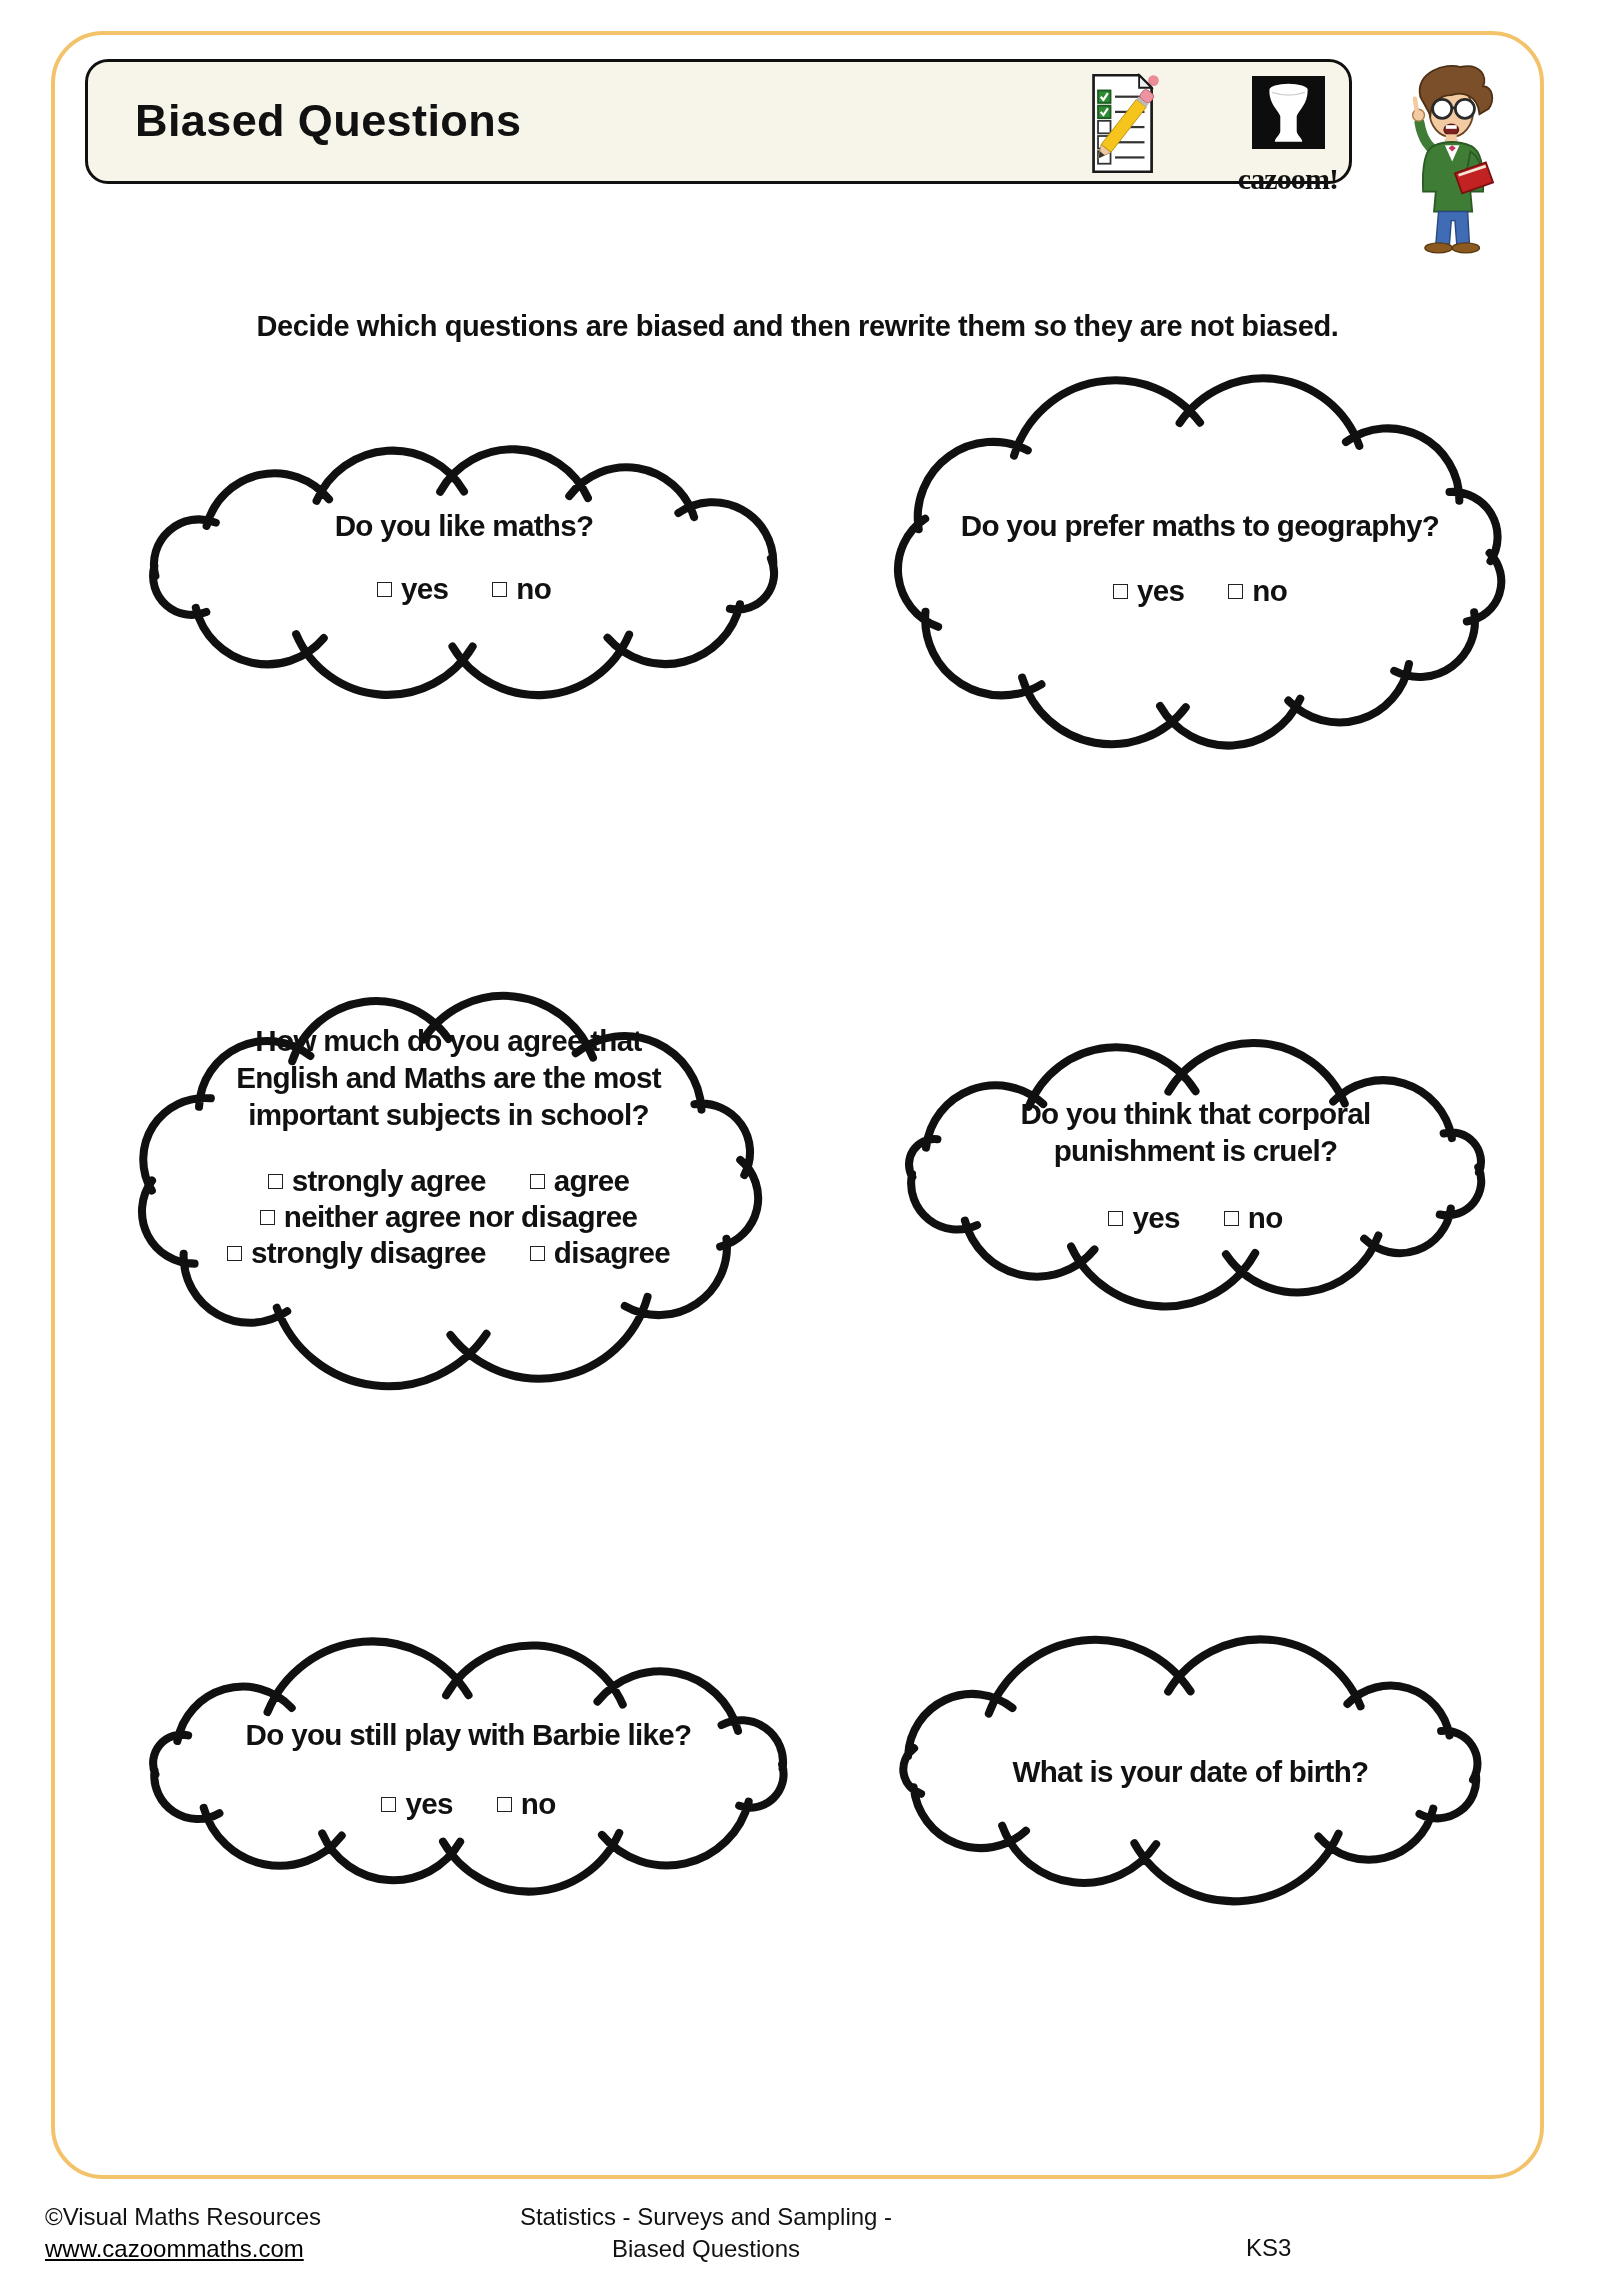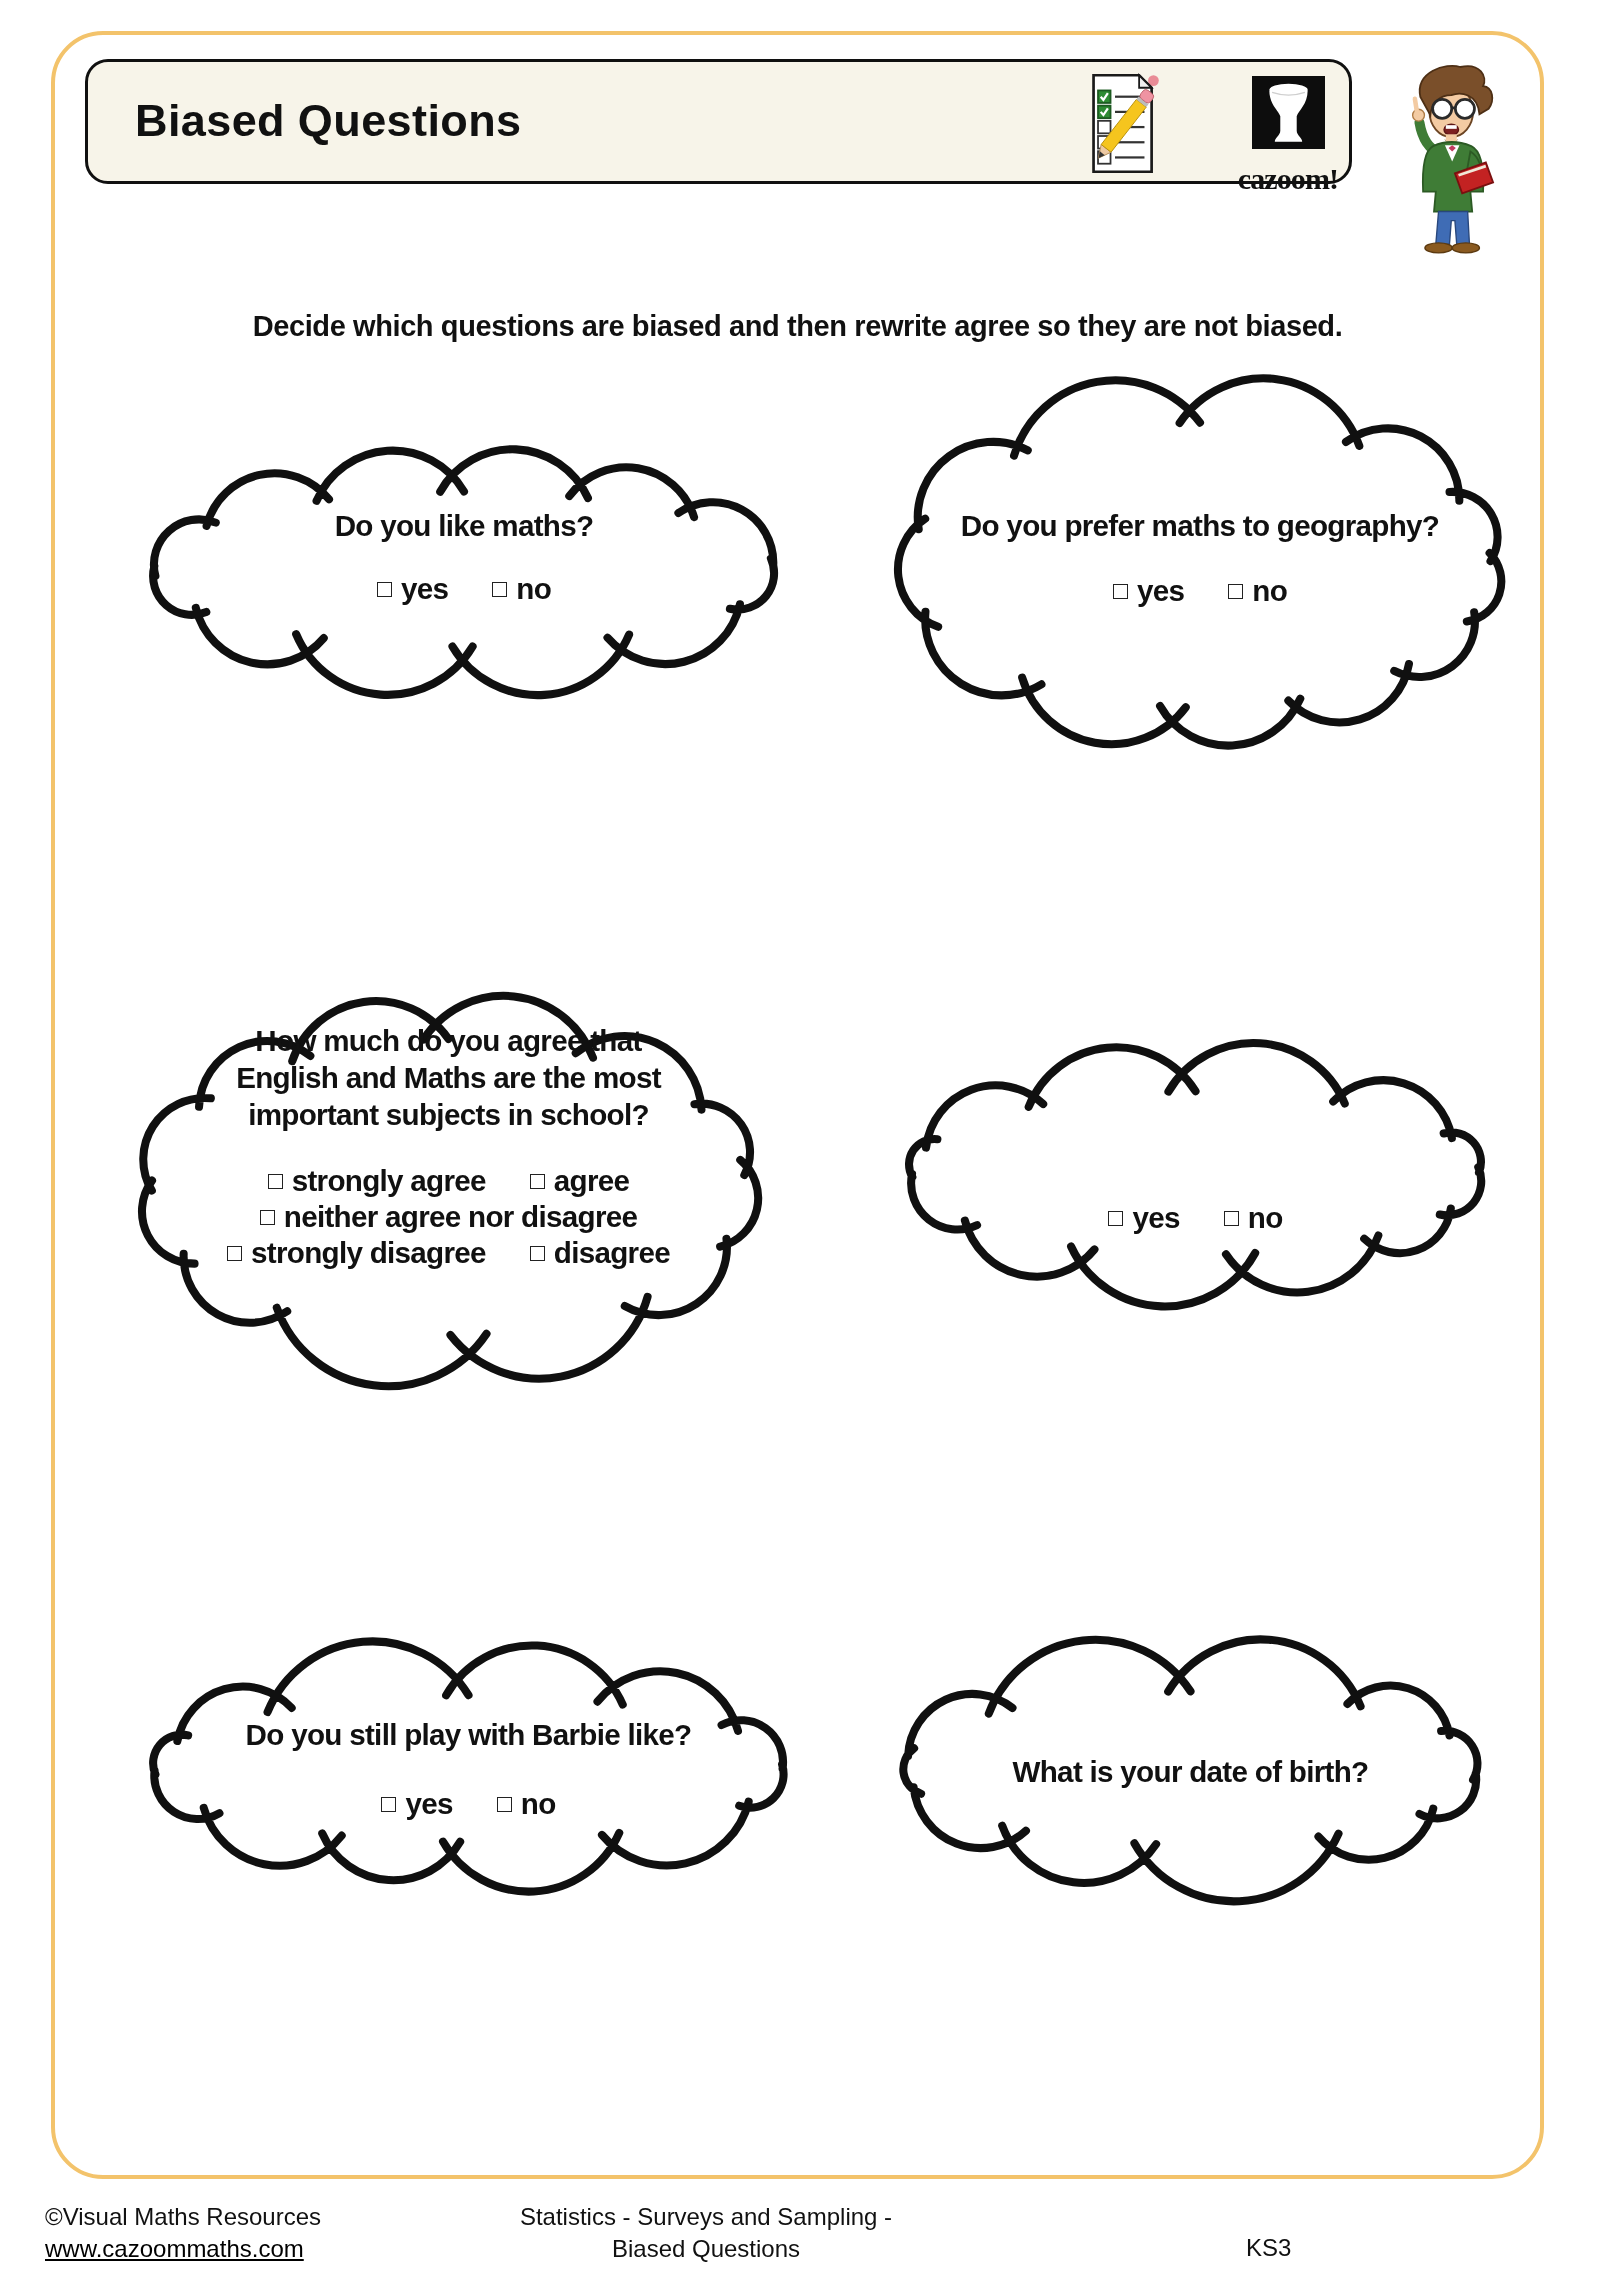--- a/index.html
+++ b/index.html
@@ -131,21 +131,21 @@
 
     <path d="M73,104 C83,110 87,124 84,134 L68,132 Z" fill="#3f7c36" stroke="#2c5a24" stroke-width="2"></path>
     <polygon points="56,128 90,116 98,138 64,150" fill="#c32222" stroke="#7a1010" stroke-width="2"></polygon>
     <line x1="60" y1="130" x2="90" y2="120" stroke="#f0e8d8" stroke-width="3"></line>
 
     <path d="M38,170 L35,206 L50,206 L52,180 L56,180 L58,206 L72,206 L70,170 Z" fill="#3f6cb5" stroke="#28477c" stroke-width="1.5"></path>
     <ellipse cx="38" cy="210" rx="15" ry="5.5" fill="#8a5a20" stroke="#5c3a10" stroke-width="1.5"></ellipse>
     <ellipse cx="68" cy="210" rx="15" ry="5.5" fill="#8a5a20" stroke="#5c3a10" stroke-width="1.5"></ellipse>
   </svg>
 
-  <p class="instruction">Decide which questions are biased and then rewrite agree so they are not biased.</p>
+  <p class="instruction">Decide which questions are biased and then rewrite them so they are not biased.</p>
 
   <div class="cloud" style="left:99px;top:446px;width:730px;height:246px;">
     <svg class="cloud-svg" viewBox="0 0 815 275">
         <path d="M380.87352297104525,51.131324789362466A92.58639341151111 92.58639341151111 0 0 1 546.0591082193762,58.10787027063911L525.1857769141899,56.02826036020079A79.21136408612654 79.21136408612654 0 0 1 664.678142153576,79.47311675022902L647.1816921622758,74.96327792581948A67.53309382205786 67.53309382205786 0 0 1 753.2576687694996,132.33047657974706L750.5608061891658,125.54546804402221A40.68682671559272 40.68682671559272 0 0 1 704.7757301013073,181.95896611718317L715.9504290316618,176.91121420782133A85.49764875497124 85.49764875497124 0 0 1 567.9185493123933,214.2746547553577L592.0370272337774,210.80746566435297A110.8092322363513 110.8092322363513 0 0 1 394.6080237546612,224.06497811180174L417.1285262987602,224.09152475698693A110.74382479107979 110.74382479107979 0 0 1 219.85235922576513,210.311912631223L250.70317091085212,214.74120358974932A82.29238159394512 82.29238159394512 0 0 1 107.70503823596658,180.88803799715558L119.43216369155101,185.60097901787103A43.32313053541832 43.32313053541832 0 0 1 61.32980468854032,134.5215472392541L62.48892825390658,145.1798508361902A50.38599178910991 50.38599178910991 0 0 1 129.9712885409922,85.668263421615L119.75411075949057,89.27864692017276A78.41534394762637 78.41534394762637 0 0 1 256.5848810696972,59.52947851358486L242.67256470345893,61.31168307671932A92.48821351844173 92.48821351844173 0 0 1 407.49999999999994,50.875Z" fill="#ffffff"></path>
         <path d="M380.87352297104525,51.131324789362466A92.58639341151111 92.58639341151111 0 0 1 546.0591082193762,58.10787027063911M525.1857769141899,56.02826036020079A79.21136408612654 79.21136408612654 0 0 1 664.678142153576,79.47311675022902M647.1816921622758,74.96327792581948A67.53309382205786 67.53309382205786 0 0 1 753.2576687694996,132.33047657974706M750.5608061891658,125.54546804402221A40.68682671559272 40.68682671559272 0 0 1 704.7757301013073,181.95896611718317M715.9504290316618,176.91121420782133A85.49764875497124 85.49764875497124 0 0 1 567.9185493123933,214.2746547553577M592.0370272337774,210.80746566435297A110.8092322363513 110.8092322363513 0 0 1 394.6080237546612,224.06497811180174M417.1285262987602,224.09152475698693A110.74382479107979 110.74382479107979 0 0 1 219.85235922576513,210.311912631223M250.70317091085212,214.74120358974932A82.29238159394512 82.29238159394512 0 0 1 107.70503823596658,180.88803799715558M119.43216369155101,185.60097901787103A43.32313053541832 43.32313053541832 0 0 1 61.32980468854032,134.5215472392541M62.48892825390658,145.1798508361902A50.38599178910991 50.38599178910991 0 0 1 129.9712885409922,85.668263421615M119.75411075949057,89.27864692017276A78.41534394762637 78.41534394762637 0 0 1 256.5848810696972,59.52947851358486M242.67256470345893,61.31168307671932A92.48821351844173 92.48821351844173 0 0 1 407.49999999999994,50.875" fill="none" stroke="#101010" stroke-width="9" stroke-linecap="round"></path>
       </svg>
     <div class="q" style="top:61px">Do you like maths?</div>
     <div class="opts" style="top:127px">
       <span class="opt"><span class="cb"></span><span>yes</span></span>
       <span class="opt"><span class="cb"></span><span>no</span></span>
@@ -185,20 +185,24 @@
       <span class="opt"><span class="cb"></span><span>strongly disagree</span></span>
       <span class="opt"><span class="cb"></span><span>disagree</span></span>
     </div>
   </div>
 
   <div class="cloud" style="left:862px;top:1043px;width:667px;height:260px;">
     <svg class="cloud-svg" viewBox="0 0 745 290">
         <path d="M342.2687052069691,54.067344647310776A110.52439016884253 110.52439016884253 0 0 1 539.1873188446614,67.33368921815828L526.3148341146158,65.15345065597002A77.66052693044679 77.66052693044679 0 0 1 658.8387604097536,106.01193951826079L649.7316511943721,100.87186103896691A32.913599548437304 32.913599548437304 0 0 1 689.1201582431454,144.49481461740464L688.3239840567087,138.5062333463464A38.134522295801716 38.134522295801716 0 0 1 645.3610238616457,191.34026271634036L657.6663441456612,184.69688219575954A57.3656846156446 57.3656846156446 0 0 1 560.9345746405947,218.4112210084118L576.7601551896304,214.7990589407889A96.0457074471773 96.0457074471773 0 0 1 406.54309661872895,235.82045011122796L439.1636718813655,234.3023222488731A115.22358974275363 115.22358974275363 0 0 1 233.5340095512352,227.0813575635707L259.63012585799584,230.3486415285334A83.0183014783921 83.0183014783921 0 0 1 114.92730301118166,198.1266573743389L128.5076271510445,203.21869970085066A51.74975627014284 51.74975627014284 0 0 1 55.89626996421748,146.05883194126685L56.23644416296679,149.36362657535022A28.322123975314085 28.322123975314085 0 0 1 84.20914493134819,107.22835596019087L71.54962267606265,116.61382455453199A78.15775587031308 78.15775587031308 0 0 1 202.36163936096415,67.95910895155674L186.16239183296094,71.1445763457253A104.80795256933634 104.80795256933634 0 0 1 372.49999999999994,53.650000000000006Z" fill="#ffffff"></path>
         <path d="M342.2687052069691,54.067344647310776A110.52439016884253 110.52439016884253 0 0 1 539.1873188446614,67.33368921815828M526.3148341146158,65.15345065597002A77.66052693044679 77.66052693044679 0 0 1 658.8387604097536,106.01193951826079M649.7316511943721,100.87186103896691A32.913599548437304 32.913599548437304 0 0 1 689.1201582431454,144.49481461740464M688.3239840567087,138.5062333463464A38.134522295801716 38.134522295801716 0 0 1 645.3610238616457,191.34026271634036M657.6663441456612,184.69688219575954A57.3656846156446 57.3656846156446 0 0 1 560.9345746405947,218.4112210084118M576.7601551896304,214.7990589407889A96.0457074471773 96.0457074471773 0 0 1 406.54309661872895,235.82045011122796M439.1636718813655,234.3023222488731A115.22358974275363 115.22358974275363 0 0 1 233.5340095512352,227.0813575635707M259.63012585799584,230.3486415285334A83.0183014783921 83.0183014783921 0 0 1 114.92730301118166,198.1266573743389M128.5076271510445,203.21869970085066A51.74975627014284 51.74975627014284 0 0 1 55.89626996421748,146.05883194126685M56.23644416296679,149.36362657535022A28.322123975314085 28.322123975314085 0 0 1 84.20914493134819,107.22835596019087M71.54962267606265,116.61382455453199A78.15775587031308 78.15775587031308 0 0 1 202.36163936096415,67.95910895155674M186.16239183296094,71.1445763457253A104.80795256933634 104.80795256933634 0 0 1 372.49999999999994,53.650000000000006" fill="none" stroke="#101010" stroke-width="9" stroke-linecap="round"></path>
       </svg>
+    <div class="q" style="top:52px">
+      <div>Do you think that corporal</div>
+      <div>punishment is cruel?</div>
+    </div>
     <div class="opts" style="top:159px">
       <span class="opt"><span class="cb"></span><span>yes</span></span>
       <span class="opt"><span class="cb"></span><span>no</span></span>
     </div>
   </div>
 
   <div class="cloud" style="left:99px;top:1652px;width:739px;height:233px;">
     <svg class="cloud-svg" viewBox="0 0 825 260">
         <path d="M387.53846177669254,48.307807952783165A110.55831836644747 110.55831836644747 0 0 1 584.6926014959486,58.656735126858095L556.5279823040953,55.3287600435459A89.6938839587232 89.6938839587232 0 0 1 713.3417536341007,87.93423817486348L695.0331733524522,81.49967773550372A46.77764733354626 46.77764733354626 0 0 1 763.1246496793385,129.88422621607276L762.5734957046609,125.40822007136713A37.24494276261652 37.24494276261652 0 0 1 714.6680862539936,171.54384328586374L725.2639037306012,167.0187471925692A94.03805858436316 94.03805858436316 0 0 1 561.4926825760105,204.13785118863456L580.7838063591382,201.850358673321A110.3032102833424 110.3032102833424 0 0 1 384.0567230956979,211.6300746520122L403.1733003668239,211.8710198269875A86.37862867852272 86.37862867852272 0 0 1 249.21209904096892,202.47657779515694L270.9294750093539,204.92721454611012A87.93455425036507 87.93455425036507 0 0 1 116.96511584285713,174.07048824512754L134.45461195742166,179.8953239151983A48.47363805536659 48.47363805536659 0 0 1 62.035847506350365,132.48047476506784L62.96833201631091,136.46271003477682A31.74867882784868 31.74867882784868 0 0 1 99.48663989907806,93.09647100956775L87.51043237076561,99.25950551749241A74.37599283862308 74.37599283862308 0 0 1 215.08306734406293,62.315576396975516L188.1854223174391,67.05348080433663A126.06377930123593 126.06377930123593 0 0 1 412.5000000000002,48.099999999999994Z" fill="#ffffff"></path>
         <path d="M387.53846177669254,48.307807952783165A110.55831836644747 110.55831836644747 0 0 1 584.6926014959486,58.656735126858095M556.5279823040953,55.3287600435459A89.6938839587232 89.6938839587232 0 0 1 713.3417536341007,87.93423817486348M695.0331733524522,81.49967773550372A46.77764733354626 46.77764733354626 0 0 1 763.1246496793385,129.88422621607276M762.5734957046609,125.40822007136713A37.24494276261652 37.24494276261652 0 0 1 714.6680862539936,171.54384328586374M725.2639037306012,167.0187471925692A94.03805858436316 94.03805858436316 0 0 1 561.4926825760105,204.13785118863456M580.7838063591382,201.850358673321A110.3032102833424 110.3032102833424 0 0 1 384.0567230956979,211.6300746520122M403.1733003668239,211.8710198269875A86.37862867852272 86.37862867852272 0 0 1 249.21209904096892,202.47657779515694M270.9294750093539,204.92721454611012A87.93455425036507 87.93455425036507 0 0 1 116.96511584285713,174.07048824512754M134.45461195742166,179.8953239151983A48.47363805536659 48.47363805536659 0 0 1 62.035847506350365,132.48047476506784M62.96833201631091,136.46271003477682A31.74867882784868 31.74867882784868 0 0 1 99.48663989907806,93.09647100956775M87.51043237076561,99.25950551749241A74.37599283862308 74.37599283862308 0 0 1 215.08306734406293,62.315576396975516M188.1854223174391,67.05348080433663A126.06377930123593 126.06377930123593 0 0 1 412.5000000000002,48.099999999999994" fill="none" stroke="#101010" stroke-width="9" stroke-linecap="round"></path>

